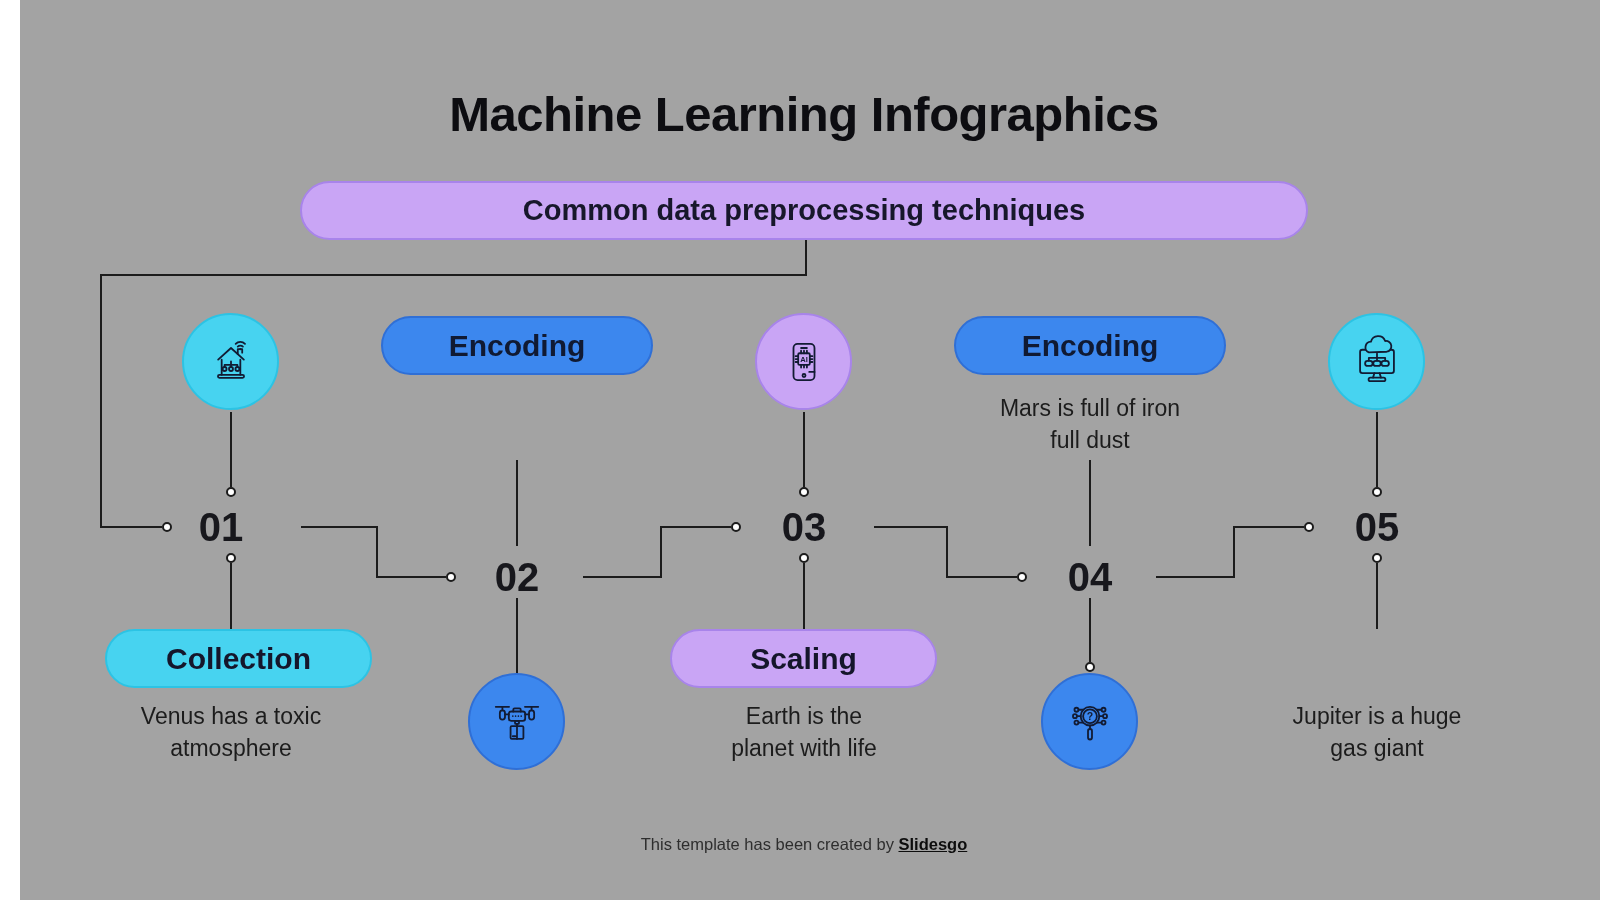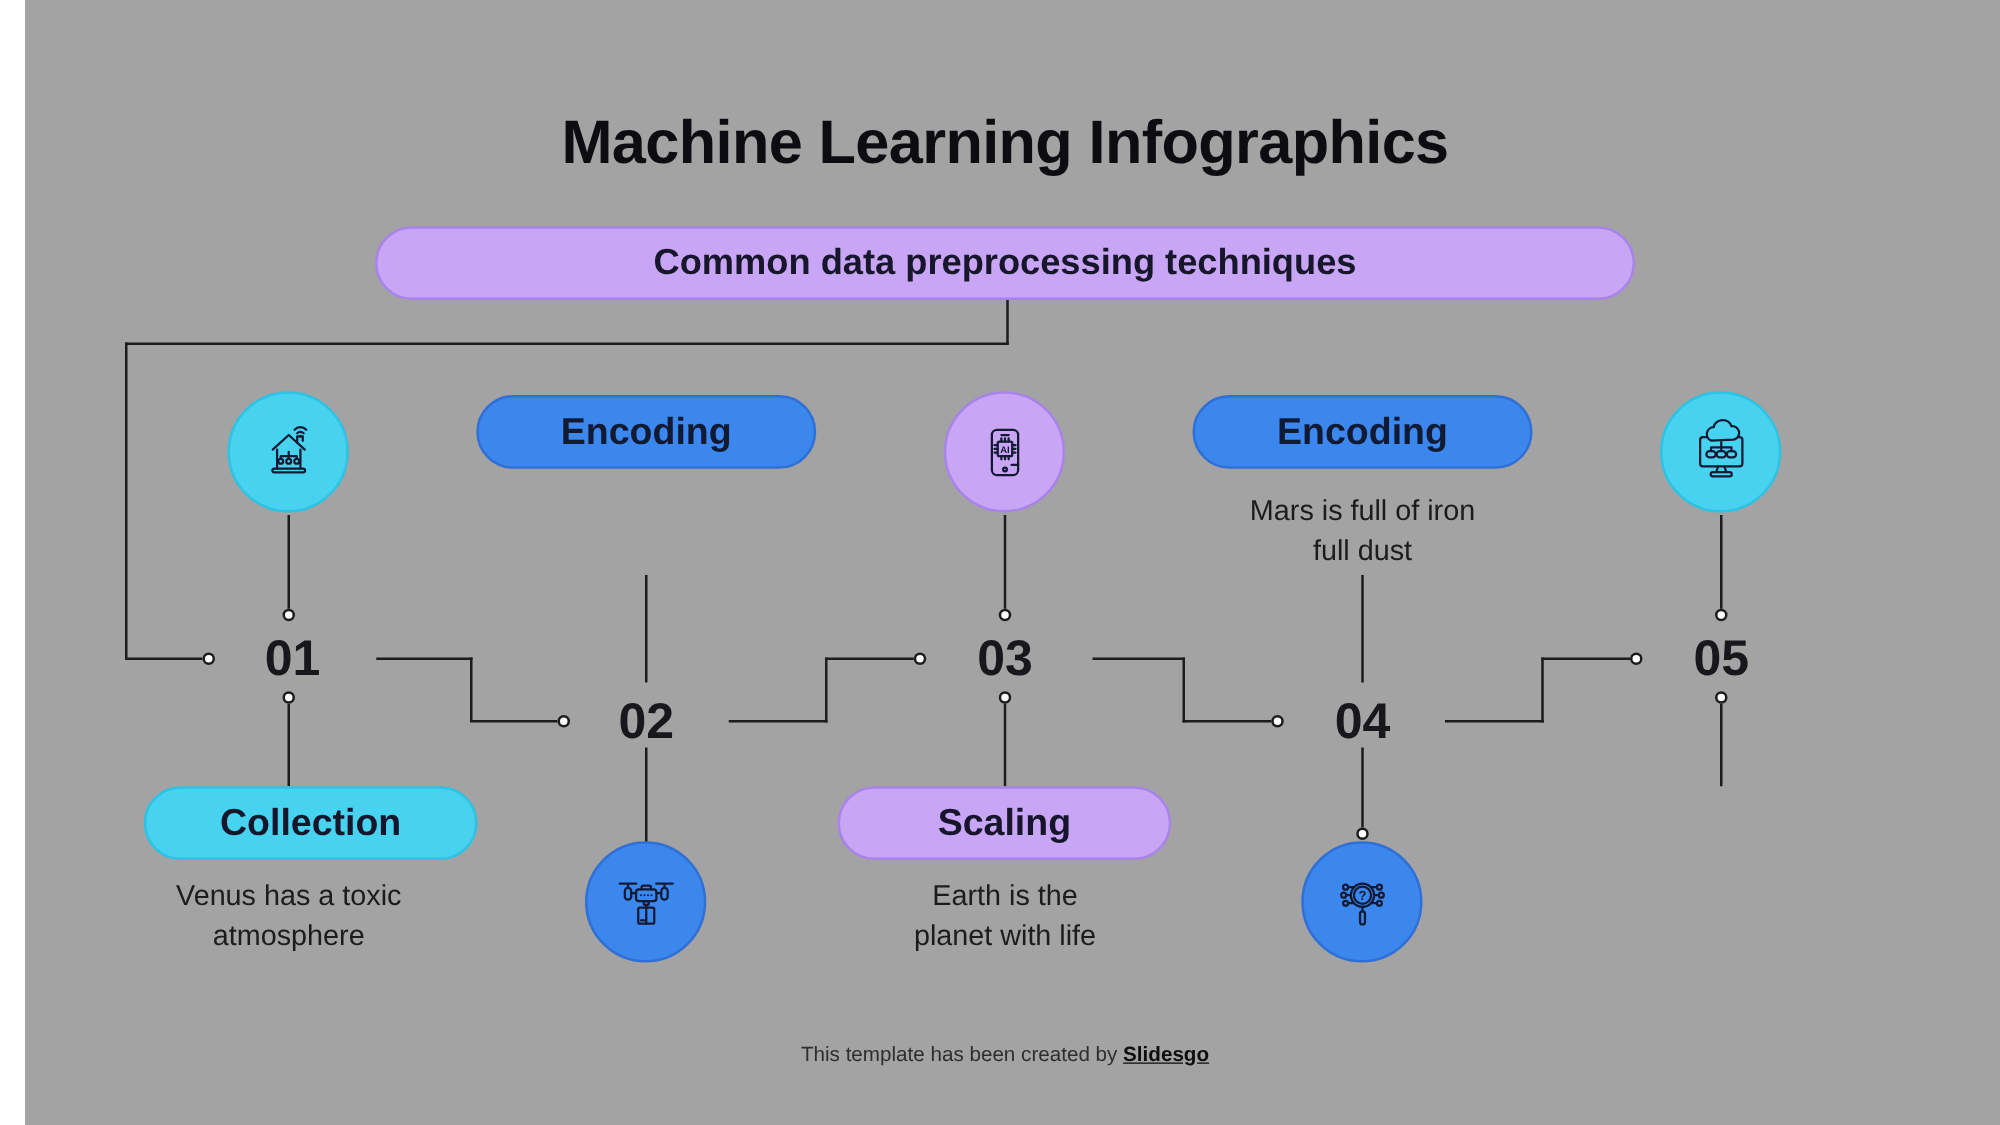--- a/index.html
+++ b/index.html
@@ -102,24 +102,24 @@
       <path d="M29.8 10.8 a3.1 3.1 0 0 1 4.4 0"></path>
       <circle cx="32" cy="12.9" r="1" fill="#121b33" stroke="none"></circle>
       <path d="M24 23.5 V26.5 M18.5 26.5 H29.5 M18.5 26.5 V28.3 M24 26.5 V28.3 M29.5 26.5 V28.3"></path>
       <circle cx="18.5" cy="30" r="1.7"></circle>
       <circle cx="24" cy="30" r="1.7"></circle>
       <circle cx="29.5" cy="30" r="1.7"></circle>
     </svg>
   </div>
   <div class="vline" style="left:210px; top:412px; height:75px;"></div>
   <div class="node" style="left:211px; top:492px;"></div>
-  <div class="step-number" style="left:214px; top:505px;">01</div>
+  <div class="step-number" style="left:201px; top:505px;">01</div>
   <div class="node" style="left:211px; top:558px;"></div>
   <div class="vline" style="left:210px; top:563px; height:66px;"></div>
-  <div class="pill cyan" style="left:95px; top:629px; width:267px;">
+  <div class="pill cyan" style="left:85px; top:629px; width:267px;">
     <span>Collection</span>
   </div>
   <div class="description" style="left:211px; top:700px;">
     <div>Venus has a toxic</div>
     <div>atmosphere</div>
   </div>
 
   <div class="pill blue" style="left:361px; top:316px; width:272px;">
     <span>Encoding</span>
   </div>
@@ -211,18 +211,22 @@
       <rect x="27.8" y="23" width="6.4" height="4.4" rx="2.2"></rect>
       <path d="M21.8 33.5 L20.6 37.4 M26.2 33.5 L27.4 37.4"></path>
       <rect x="16.8" y="37.4" width="14.4" height="3" rx="1.5"></rect>
     </svg>
   </div>
   <div class="vline" style="left:1356px; top:412px; height:75px;"></div>
   <div class="node" style="left:1357px; top:492px;"></div>
   <div class="step-number" style="left:1357px; top:505px;">05</div>
   <div class="node" style="left:1357px; top:558px;"></div>
   <div class="vline" style="left:1356px; top:563px; height:66px;"></div>
+  <div class="description" style="left:1357px; top:700px;">
+    <div>Jupiter is a huge</div>
+    <div>gas giant</div>
+  </div>
 
   <div class="footer">
     <span>This template has been created by </span><span class="brand">Slidesgo</span>
   </div>
 
 </div>
 
 </body></html>

